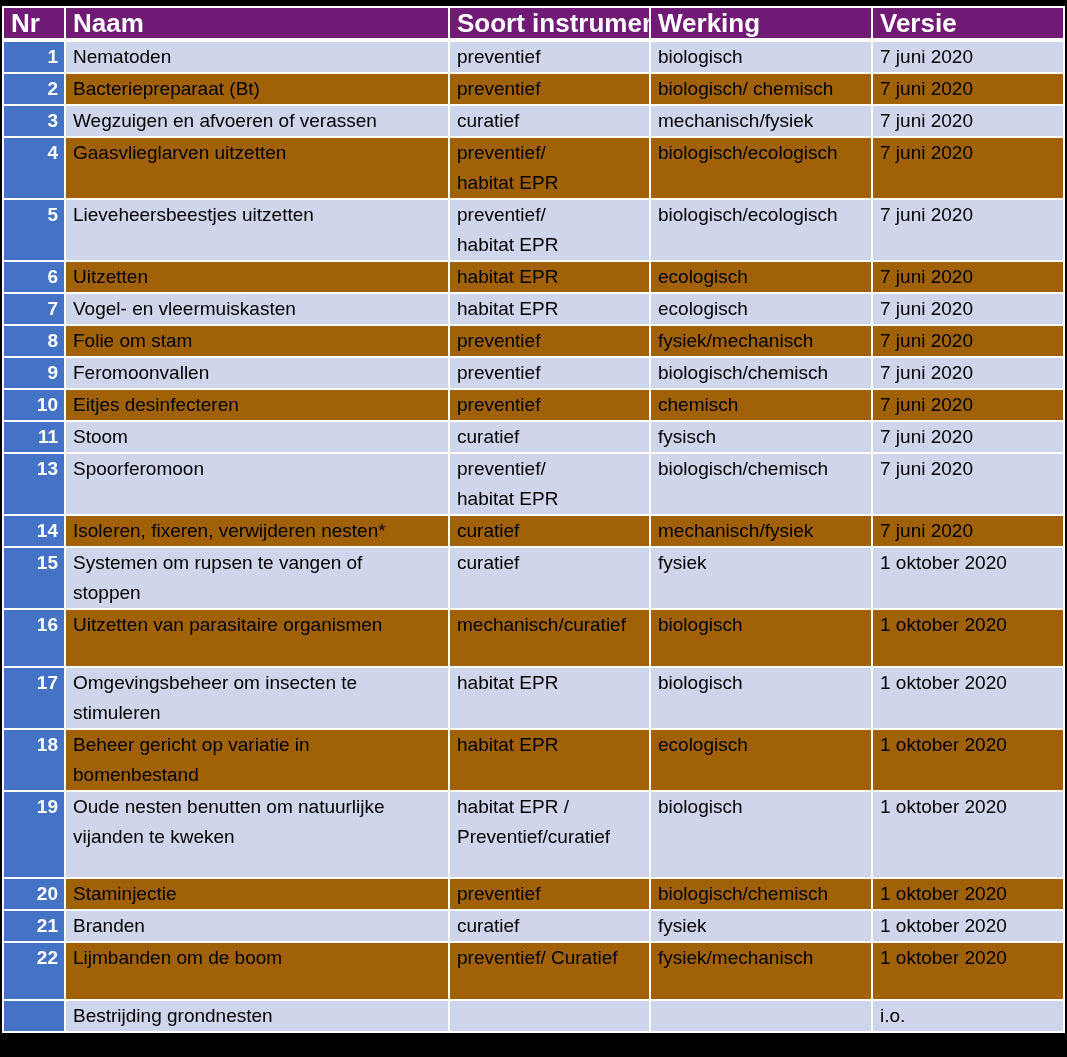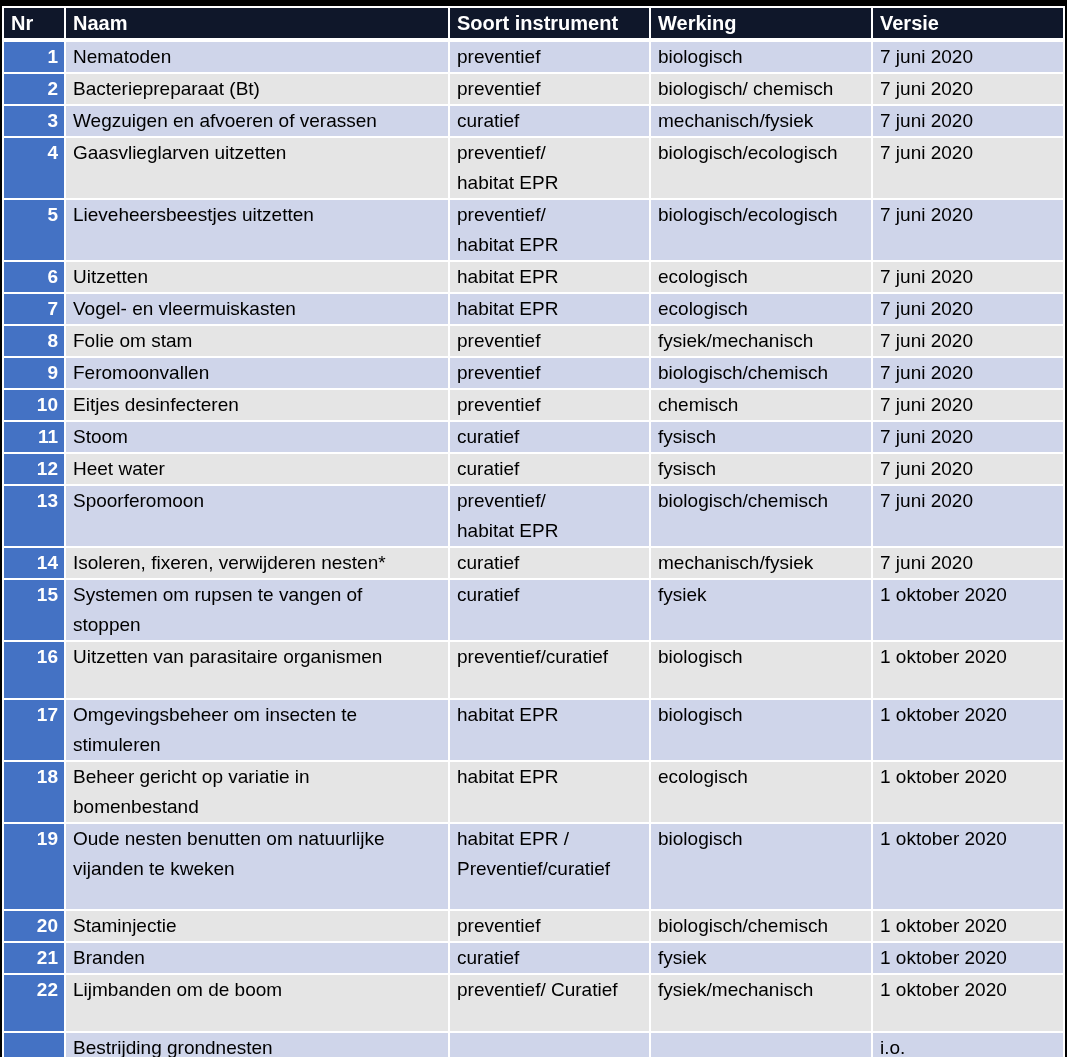--- a/index.html
+++ b/index.html
@@ -36,37 +36,37 @@
     padding: 0 7px;
     vertical-align: top;
     font-size: 19px;
     line-height: 30px;
     color: #000000;
     text-align: left;
     overflow: hidden;
     white-space: nowrap;
   }
   th {
-    background: #0f172a;
+    background: #701a75;
     color: #ffffff;
     font-weight: bold;
     height: 30px;
     line-height: 30px;
-    font-size: 20px;
+    font-size: 26px;
   }
   thead tr th { border-bottom-width: 4px; }
   td.nr {
     background: #4472C4;
     color: #ffffff;
     font-weight: bold;
     text-align: right;
     padding-right: 6px;
   }
   tr.band-dark td:not(.nr) { background: #CFD5EA; }
-  tr.band-light td:not(.nr) { background: #e5e5e5; }
+  tr.band-light td:not(.nr) { background: #a16207; }
   td.wrap { white-space: normal; }
   tr.h1 td { height: 30px; }
   tr.h2 td { height: 56px; }
   tr.h3 td { height: 85px; }
 </style>
 </head>
 <body>
 
 <div class="table-wrap">
   <table>
@@ -157,27 +157,20 @@
         <td>chemisch</td>
         <td>7 juni 2020</td>
       </tr>
       <tr class="band-dark h1">
         <td class="nr">11</td>
         <td>Stoom</td>
         <td>curatief</td>
         <td>fysisch</td>
         <td>7 juni 2020</td>
       </tr>
-      <tr class="band-light h1">
-        <td class="nr">12</td>
-        <td>Heet water</td>
-        <td>curatief</td>
-        <td>fysisch</td>
-        <td>7 juni 2020</td>
-      </tr>
       <tr class="band-dark h2">
         <td class="nr">13</td>
         <td class="wrap">Spoorferomoon</td>
         <td class="wrap" style="padding-right:80px">preventief/ habitat EPR</td>
         <td>biologisch/chemisch</td>
         <td>7 juni 2020</td>
       </tr>
       <tr class="band-light h1">
         <td class="nr">14</td>
         <td>Isoleren, fixeren, verwijderen nesten*</td>
@@ -188,21 +181,21 @@
       <tr class="band-dark h2">
         <td class="nr">15</td>
         <td class="wrap" style="padding-right:24px">Systemen om rupsen te vangen of stoppen</td>
         <td>curatief</td>
         <td>fysiek</td>
         <td>1 oktober 2020</td>
       </tr>
       <tr class="band-light h2">
         <td class="nr">16</td>
         <td>Uitzetten van parasitaire organismen</td>
-        <td>preventief/curatief</td>
+        <td>mechanisch/curatief</td>
         <td>biologisch</td>
         <td>1 oktober 2020</td>
       </tr>
       <tr class="band-dark h2">
         <td class="nr">17</td>
         <td class="wrap" style="padding-right:50px">Omgevingsbeheer om insecten te stimuleren</td>
         <td>habitat EPR</td>
         <td>biologisch</td>
         <td>1 oktober 2020</td>
       </tr>

